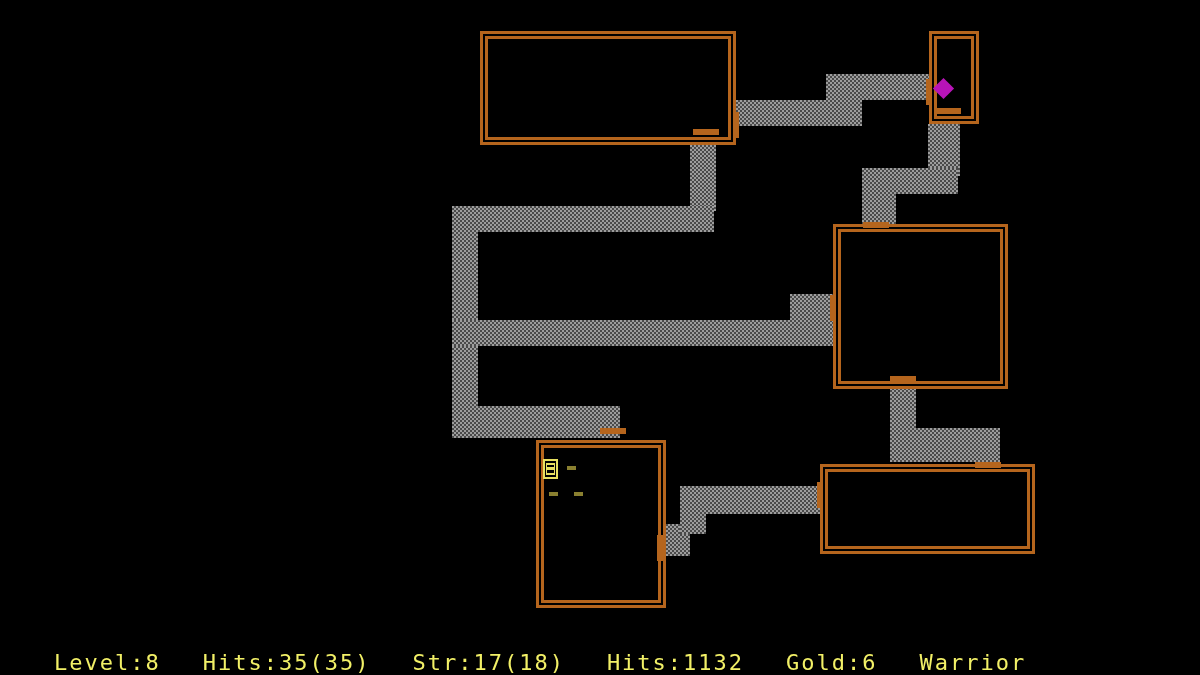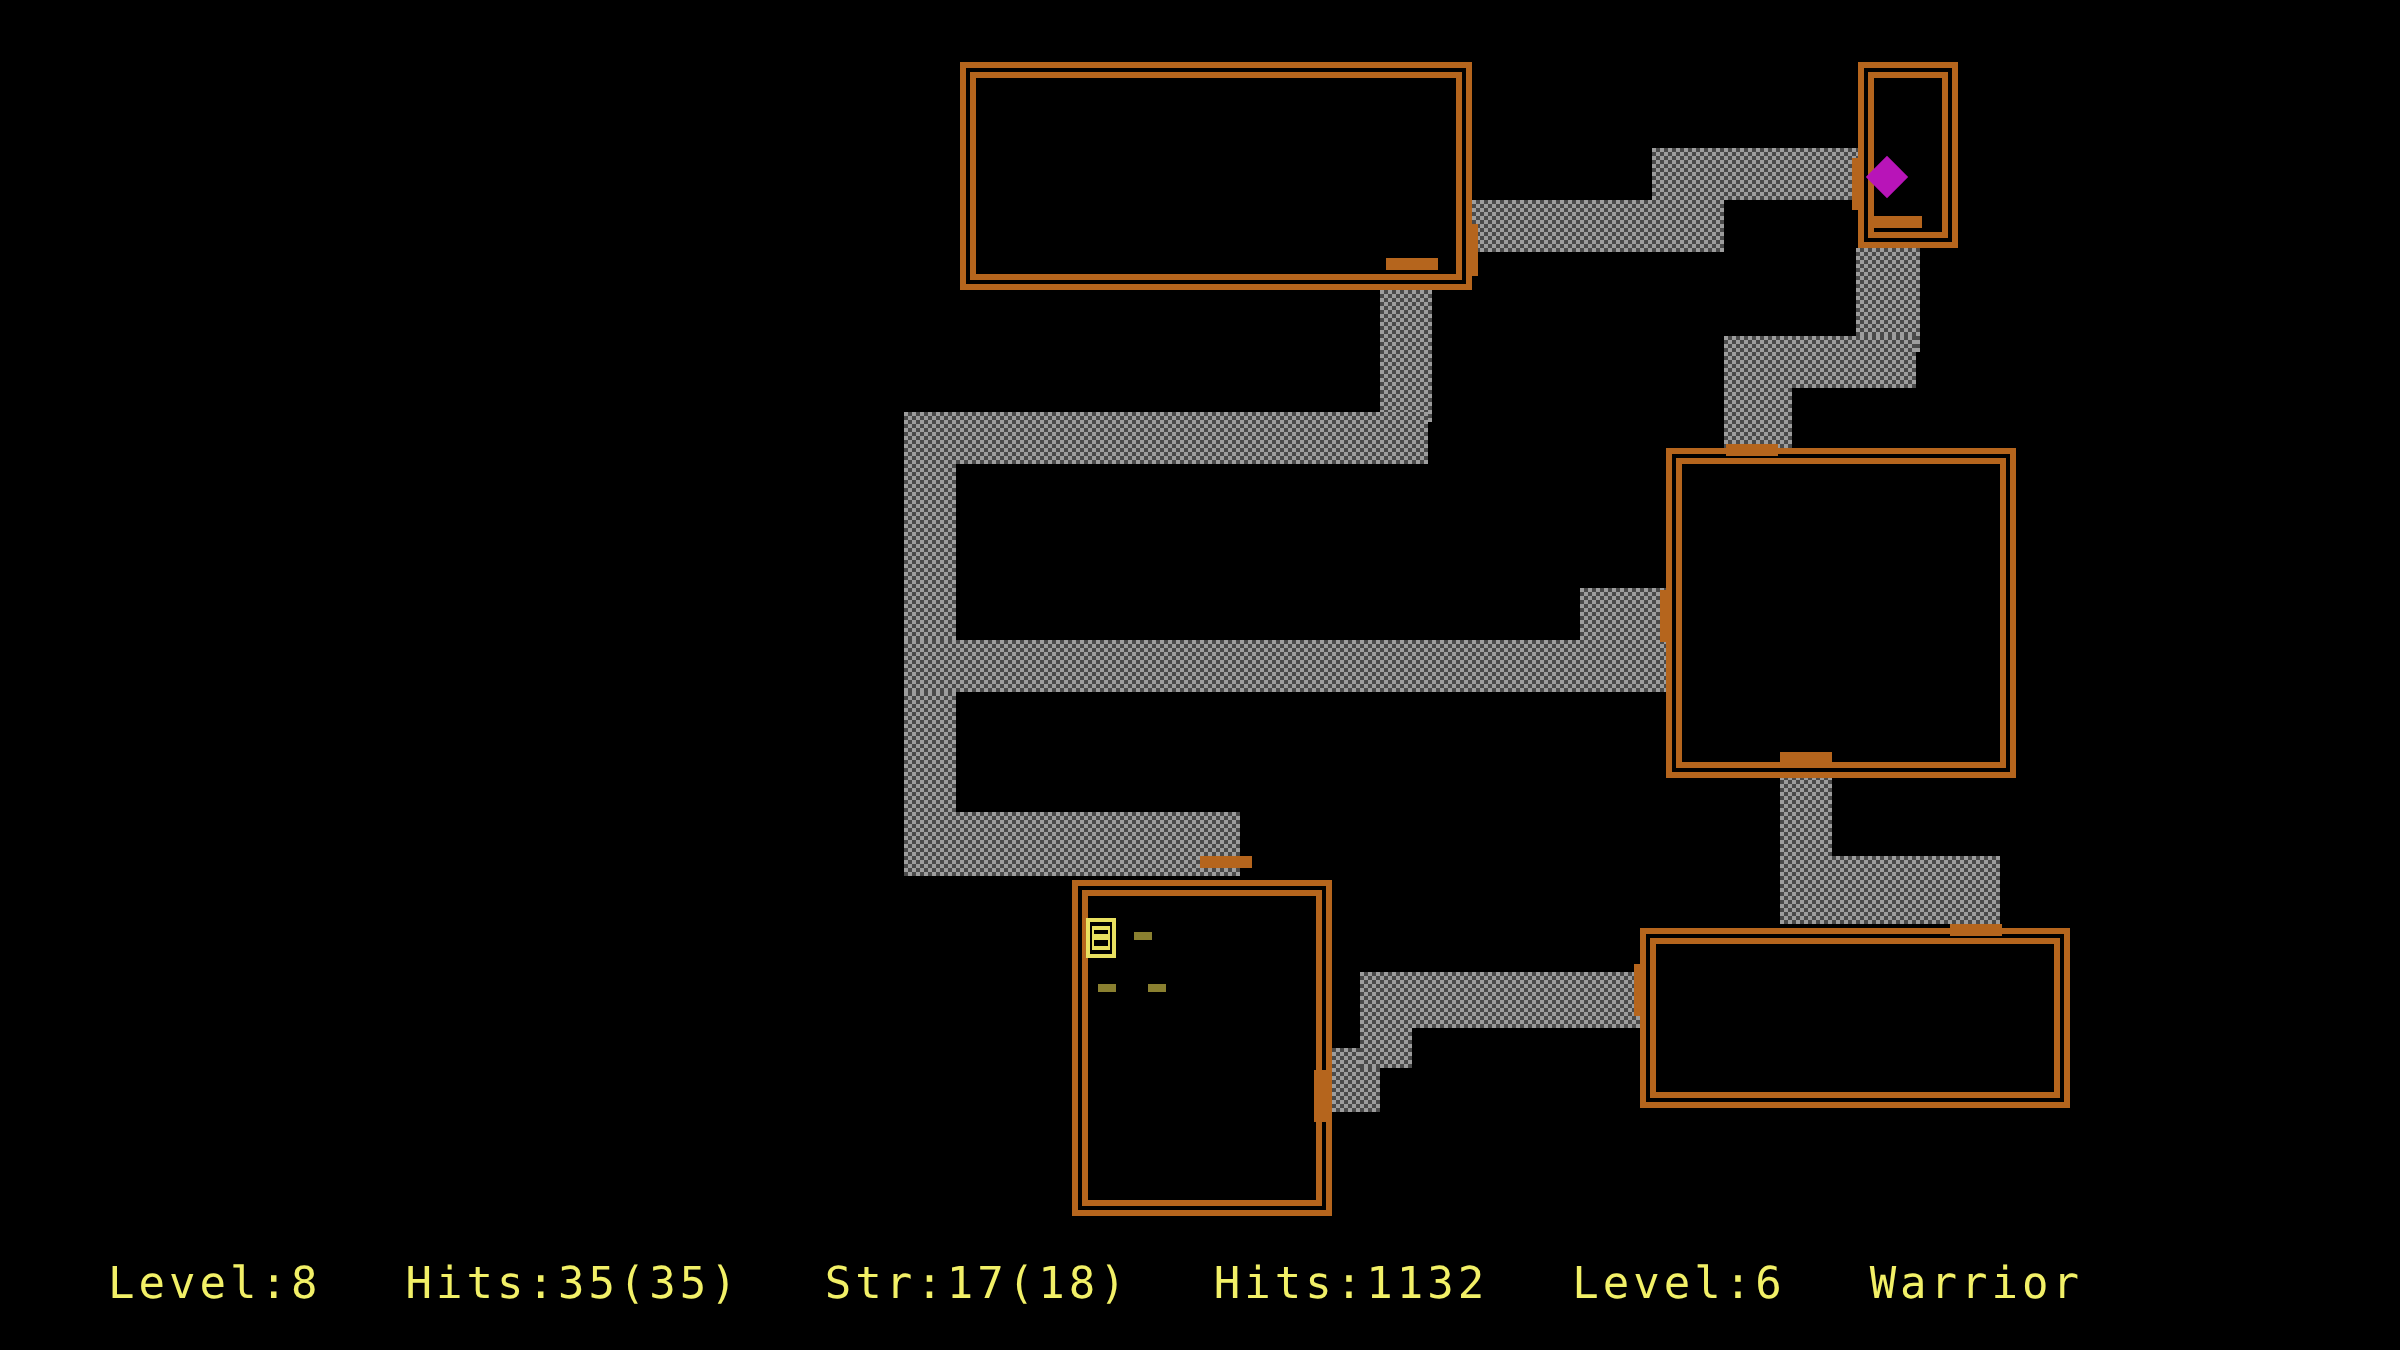--- a/index.html
+++ b/index.html
@@ -113,21 +113,21 @@
   }
 
   
   #status-bar {
     position: absolute;
     left: 0;
     bottom: 0;
     width: 1200px;
     height: 65px;
     display: flex;
-    align-items: center;
+    align-items: flex-end;
     color: #f2f067;
     font-family: "DejaVu Sans Mono", monospace;
     font-size: 22px;
     letter-spacing: 2px;
     white-space: pre;
     padding-left: 54px;
     box-sizing: border-box;
   }
   .stat { margin-right: 42px; }
 </style>
@@ -172,15 +172,15 @@
       <div class="door door-v" style="left: 657px; top: 535px;"></div>
       <div class="floor-mark" style="left: 567px; top: 466px;"></div>
       <div class="floor-mark" style="left: 549px; top: 492px;"></div>
       <div class="floor-mark" style="left: 574px; top: 492px;"></div>
       <div class="player" style="left: 543px; top: 459px;">
         <div class="player-face"></div>
       </div>
       <div class="gem" style="left: 936px; top: 81px;"></div>
     </div>
 
-  <div id="status-bar"><span class="stat">Level:8</span><span class="stat">Hits:35(35)</span><span class="stat">Str:17(18)</span><span class="stat">Hits:1132</span><span class="stat">Level:6</span><span class="stat">Warrior</span></div>
+  <div id="status-bar"><span class="stat">Level:8</span><span class="stat">Hits:35(35)</span><span class="stat">Str:17(18)</span><span class="stat">Hits:1132</span><span class="stat">Gold:6</span><span class="stat">Warrior</span></div>
 
 </div>
 
 </body></html>

